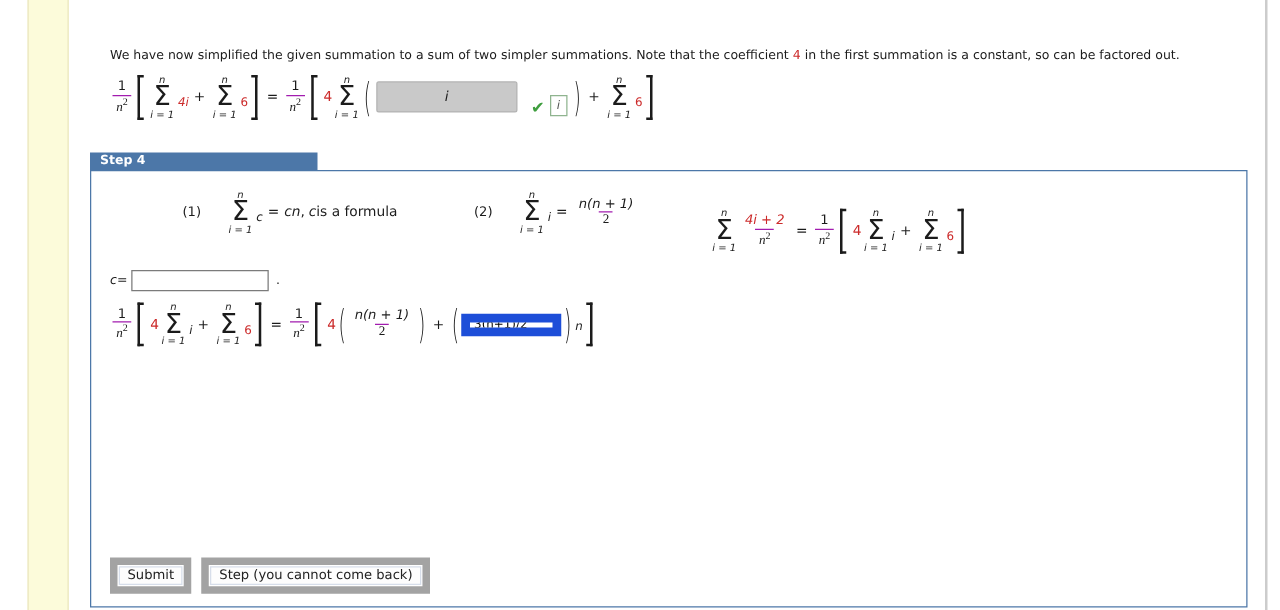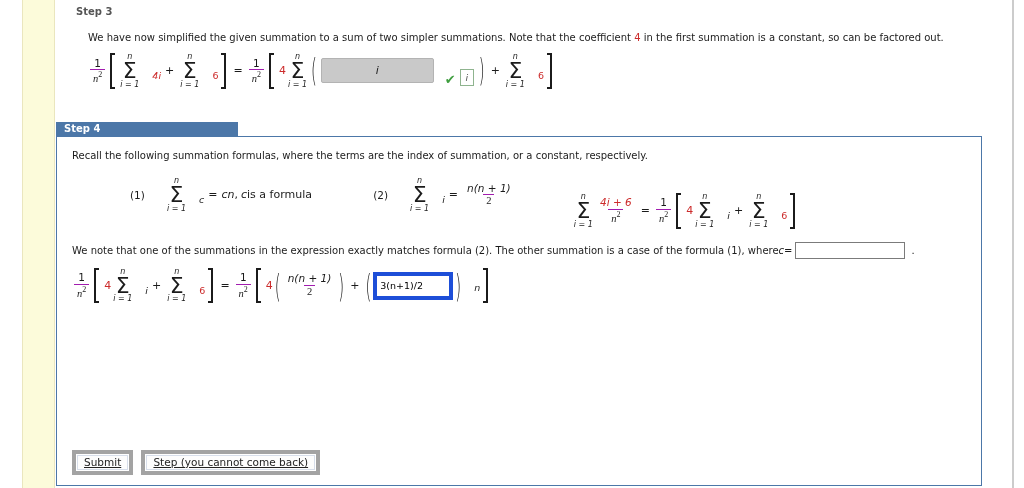--- a/index.html
+++ b/index.html
@@ -9,75 +9,74 @@
     background:#ffffff; color:#1b1b1b;
     font-family:"DejaVu Sans","Liberation Sans",sans-serif;
     font-size:10px;
   }
   .yellow-strip { position:absolute; left:22px; top:0; width:33px; height:100%;
     background:#FCFBDA; border-left:1px solid #EAE6BE; border-right:1px solid #EAE6BE; }
   .right-line { position:absolute; left:1012px; top:0; width:2px; height:100%; background:#cccccc; }
 
   .step3 { position:absolute; left:76px; top:6px; width:930px; }
   .step-label { font-weight:bold; color:#555; font-size:10px; }
-  .intro { margin:15px 0 10px 12px; white-space:nowrap; }
+  .intro { margin:33px 0 10px 12px; white-space:nowrap; }
 
   .math-row { display:inline-flex; align-items:center; margin-left:12px; font-size:11px; white-space:nowrap; }
   .math-row > * { flex:none; }
   .frac { display:inline-flex; flex-direction:column; align-items:center; line-height:1.2; font-size:10.5px; margin:0 2px; }
   .frac .num, .frac .den { padding:0 3px; text-align:center; }
   .frac .den { border-top:1px solid #a21caf;font-family:Liberation Serif, serif; }
   .sum { display:inline-flex; flex-direction:column; align-items:center; line-height:1; margin:0 2px; }
   .sum .lim { font-size:8px; font-style:italic; }
   .sum .sigma { font-size:22px; line-height:0.9; }
   .sqbr { align-self:stretch; width:5px; margin:0 3px; }
   .sqbr.l { border-left:2px solid #1b1b1b; border-top:2px solid #1b1b1b; border-bottom:2px solid #1b1b1b; }
   .sqbr.r { border-right:2px solid #1b1b1b; border-top:2px solid #1b1b1b; border-bottom:2px solid #1b1b1b; }
   .op { margin:0 4px; }
-  .term { font-size:9.5px; position:relative; top:5px; margin-left:11px; }
+  .term { font-size:9.5px; position:relative; top:5px; margin-left:1px; }
   .coef { margin-left:2px; }
   .var { font-style:italic; }
   .red { color:#CC2B2B; }
   sup { font-size:8px; }
   .paren { display:inline-block; transform:scaleY(2.1); font-size:15px; font-weight:300; margin:0 2px; }
   .graybox { width:113px; height:25px; background:#C9C9C9; border:1px solid #B3B3B3; border-radius:2px;
     display:inline-flex; align-items:center; justify-content:center; font-style:italic; font-size:11px; margin:0 2px; }
   .check { color:#3F9E3F; font-size:13px; position:relative; top:9px; margin:0 4px 0 9px; }
   .keybox { min-width:14px; height:17px; padding:0 3px; border:1px solid #8FB48F; background:#fff;
     display:inline-flex; align-items:center; justify-content:center; font-size:9.5px; font-style:italic;
     color:#555; position:relative; top:7px; margin-right:3px; }
 
-  .step4 { position:absolute; left:56px; top:122px; width:926px; }
+  .step4 { position:absolute; left:72px; top:122px; width:926px; }
   .step4-header { width:182px; height:14px; background:#4C77A8; color:#fff; font-weight:bold;
     font-size:10px; line-height:14px; padding-left:8px; }
   .step4-box { border:1px solid #4C77A8; height:350px; position:relative; padding:11px 15px 0 15px; }
   .recall { margin:2px 0 12px 0; }
   .f-row { margin-left:58px; margin-top:4px; }
   .fnum { margin-right:20px; font-size:10.5px; }
   .rewritten { margin:13px 0 6px 0; }
   .s4a-row { margin-left:53px; }
   .note { margin:13px 0 9px 0; display:flex; align-items:center; white-space:nowrap; }
   .textbox { width:110px; height:17px; border:1px solid #7B7B7B; background:#fff; margin:0 3px;
     font-family:inherit; font-size:10px; padding:1px 3px; }
   .use { margin:9px 0 8px 0; }
   .s4b-row { margin-left:0; }
-  .ansinput { width:80px; height:28px; border:4px solid #1d4ed8; font-family:inherit; font-size:9.5px; padding:0 3px; }
+  .ansinput { width:80px; height:18px; border:7px solid #1d4ed8; font-family:inherit; font-size:9.5px; padding:0 3px; }
   .buttons { position:absolute; left:15px; bottom:10px; }
-  .btn { font-family:inherit; font-size:10.5px; color:#222; text-decoration:underline; background:#fdfdfd;
-    border:4px solid #a3a3a3; box-shadow:inset 0 0 0 1px #ffffff, inset 0 0 0 2px #D7DEEA;
+  .btn { font-family:inherit; font-size:10.5px; color:#222; background:#fdfdfd;
+    border:6px solid #a3a3a3; box-shadow:inset 0 0 0 1px #ffffff, inset 0 0 0 2px #D7DEEA;
     padding:2px 8px 3px 8px; margin-right:5px; cursor:pointer; }
 </style>
 </head>
 <body>
 
 <div class="yellow-strip"></div>
 <div class="right-line"></div>
 
 <div class="step3">
-  <div class="step-label">Step 3</div>
   <div class="intro"><span>We have now simplified the given summation to a sum of two simpler summations. Note that the coefficient </span><span class="red">4</span><span> in the first summation is a constant, so can be factored out.</span></div>
 
   <div class="math-row">
     <span class="frac">
         <span class="num">1</span>
         <span class="den"><span class="var">n</span><sup>2</sup></span>
       </span>
     <span class="sqbr l"></span>
     <span class="sum">
         <span class="lim">n</span>
@@ -118,21 +117,20 @@
       </span>
     <span class="term red">6</span>
     <span class="sqbr r"></span>
   </div>
 </div>
 
 <div class="step4">
   <div class="step4-header"><span>Step 4</span></div>
   <div class="step4-box">
 
-    <div class="recall">Recall the following summation formulas, where the terms are the index of summation, or a constant, respectively.</div>
 
     <div class="math-row f-row">
       <span class="fnum">(1)</span>
       <span class="sum">
           <span class="lim">n</span>
           <span class="sigma">Σ</span>
           <span class="lim">i = 1</span>
         </span>
       <span class="term var">c</span>
       <span class="op">=</span>
@@ -158,21 +156,21 @@
     </div>
 
 
     <div class="math-row s4a-row">
       <span class="sum">
           <span class="lim">n</span>
           <span class="sigma">Σ</span>
           <span class="lim">i = 1</span>
         </span>
       <span class="frac">
-          <span class="num red var">4i + 6</span>
+          <span class="num red var">4i + 2</span>
           <span class="den"><span class="var">n</span><sup>2</sup></span>
         </span>
       <span class="op">=</span>
       <span class="frac">
           <span class="num">1</span>
           <span class="den"><span class="var">n</span><sup>2</sup></span>
         </span>
       <span class="sqbr l"></span>
       <span class="coef red">4</span>
       <span class="sum">
@@ -185,21 +183,20 @@
       <span class="sum">
           <span class="lim">n</span>
           <span class="sigma">Σ</span>
           <span class="lim">i = 1</span>
         </span>
       <span class="term red">6</span>
       <span class="sqbr r"></span>
     </div>
 
     <div class="note">
-        <span>We note that one of the summations in the expression exactly matches formula (2). The other summation is a case of the formula (1), where </span>
         <span class="var">c</span>
         <span> = </span>
         <input class="textbox" type="text" style="">
         <span style="margin-left:3px">.</span>
       </div>
 
 
     <div class="math-row s4b-row">
       <span class="frac">
           <span class="num">1</span>

